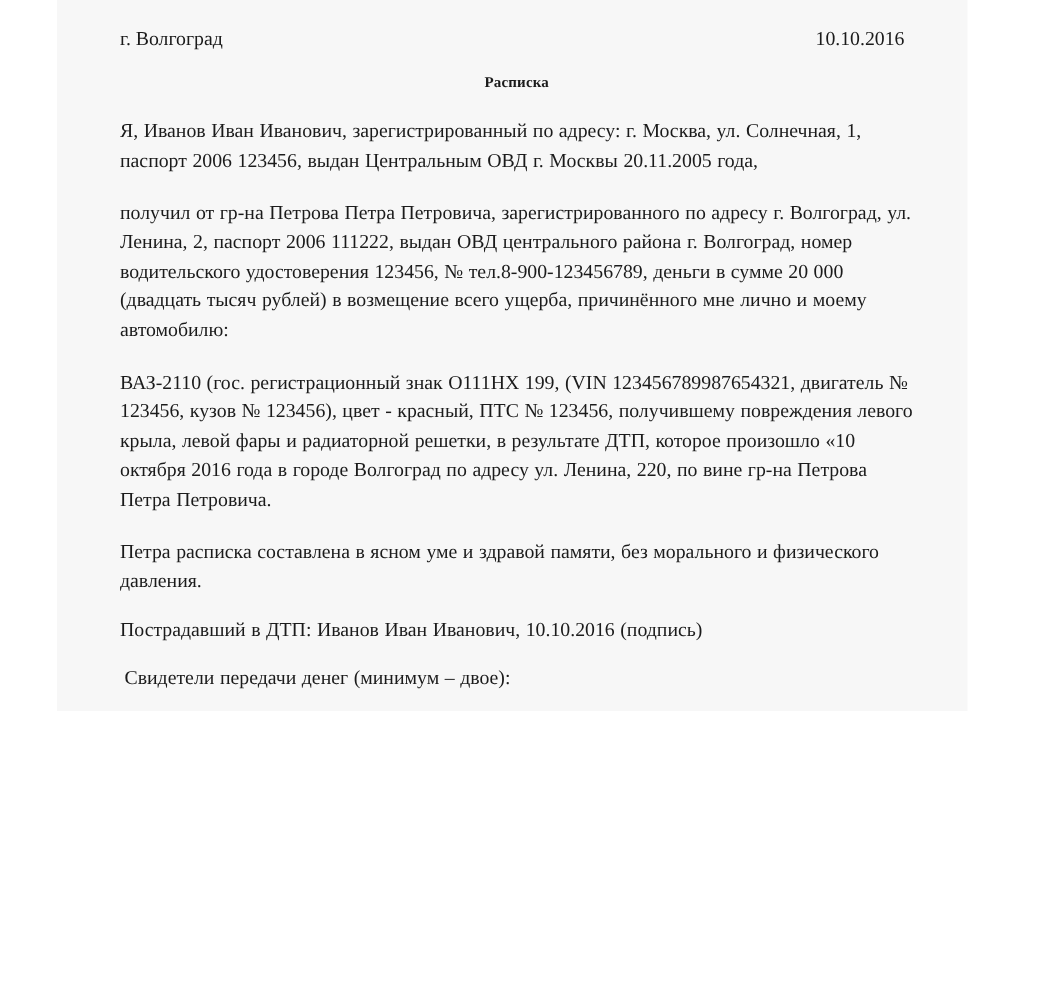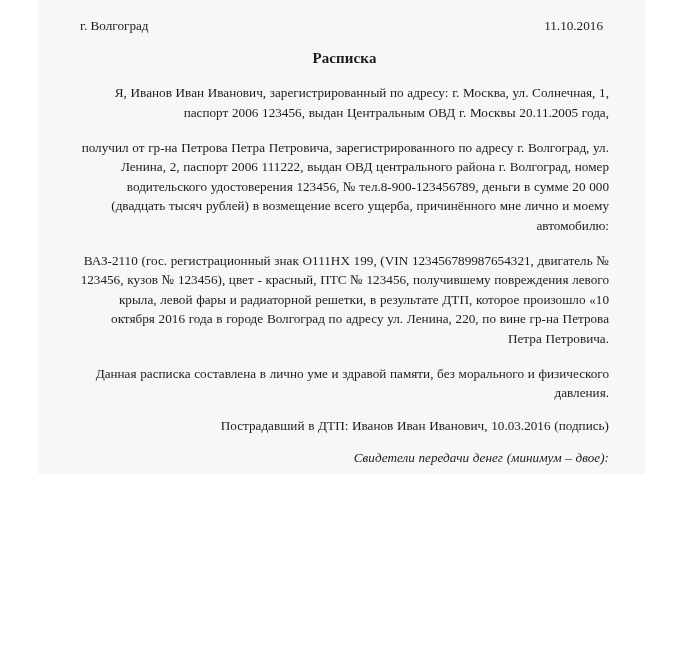--- a/index.html
+++ b/index.html
@@ -51,65 +51,65 @@
     font-size: 13.2px;
     line-height: 1.45;
     margin-top: 2px;
   }
   .head-city { white-space: nowrap; }
   .head-date { white-space: nowrap; padding-right: 6px; }
 
   .doc-title {
     text-align: center;
     font-weight: bold;
-    font-size: 15px;
+    font-size: 10px;
     margin: 15px 0 0 0;
     letter-spacing: 0.1px;
   }
 
   p.para {
     font-size: 13.2px;
     line-height: 1.47;
     margin: 16px 0 0 0;
-    text-align: right;
+    text-align: left;
     word-spacing: 0.4px;
   }
   p.tight { margin-top: 13px; }
-  p.indent-sp { text-indent: 3px; font-style: italic; }
+  p.indent-sp { text-indent: 3px; }
 
   .witness-item {
     font-size: 13.2px;
     line-height: 1.47;
     margin: 16px 0 0 4px;
   }
 </style>
 </head>
 <body>
 
 <div class="gutter-left"></div>
 <div class="gutter-right"></div>
 
 <div class="page">
 
   <div class="head-row">
     <span class="head-city">г. Волгоград</span>
-    <span class="head-date">11.10.2016</span>
+    <span class="head-date">10.10.2016</span>
   </div>
 
   <div class="doc-title">Расписка</div>
 
   <p class="para">Я, Иванов Иван Иванович, зарегистрированный по адресу: г. Москва, ул. Солнечная, 1, паспорт 2006 123456, выдан Центральным ОВД г. Москвы 20.11.2005 года,</p>
 
   <p class="para">получил от гр-на  Петрова Петра Петровича, зарегистрированного по адресу г. Волгоград, ул. Ленина, 2,  паспорт 2006 111222, выдан ОВД центрального района г. Волгоград, номер водительского удостоверения 123456, № тел.8-900-123456789, деньги в сумме 20 000 (двадцать тысяч рублей) в возмещение всего ущерба, причинённого мне лично и моему автомобилю:</p>
 
   <p class="para">ВАЗ-2110  (гос. регистрационный знак О111НХ 199,  (VIN 123456789987654321, двигатель № 123456, кузов № 123456), цвет - красный, ПТС № 123456, получившему повреждения левого крыла, левой фары и радиаторной решетки, в результате ДТП, которое произошло «10 октября 2016 года в городе Волгоград по адресу ул. Ленина, 220, по вине гр-на Петрова Петра Петровича.</p>
 
 
-  <p class="para">Данная расписка составлена в лично уме и здравой памяти, без морального и физического давления.</p>
+  <p class="para">Петра расписка составлена в ясном уме и здравой памяти, без морального и физического давления.</p>
 
-  <p class="para tight">Пострадавший в ДТП: Иванов Иван Иванович, 10.03.2016 (подпись)</p>
+  <p class="para tight">Пострадавший в ДТП: Иванов Иван Иванович, 10.10.2016 (подпись)</p>
 
 
   <p class="para tight indent-sp"> Свидетели передачи денег (минимум – двое):</p>
 
 
 
 </div>
 
 </body></html>

